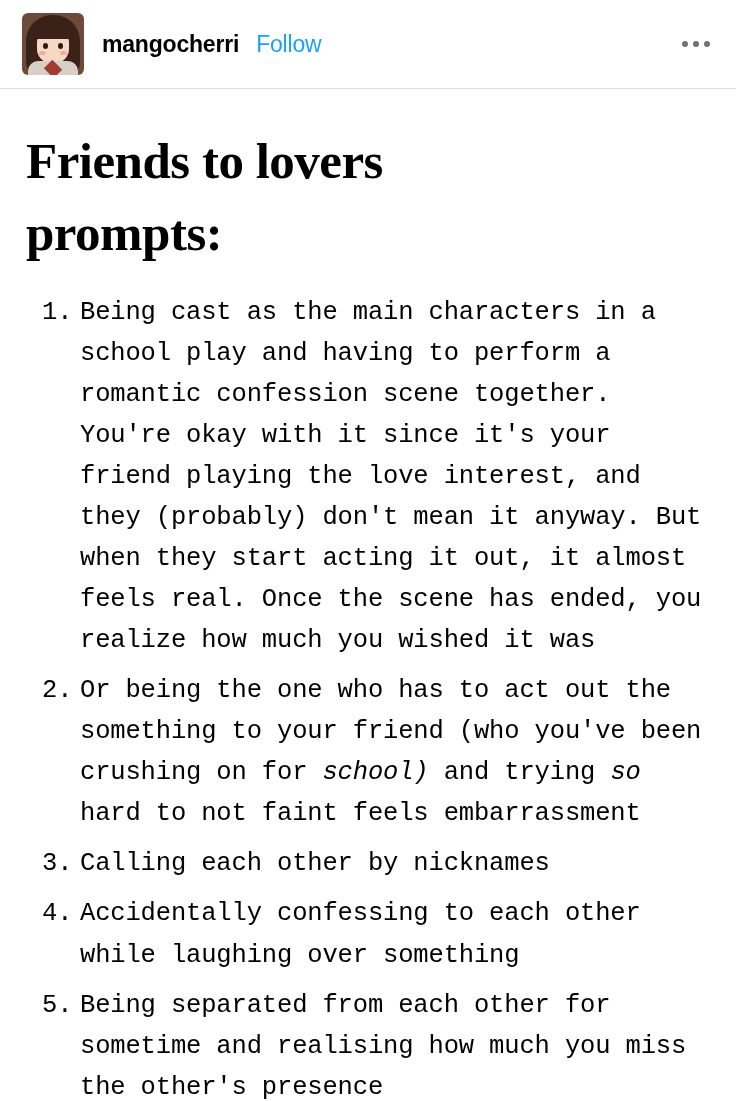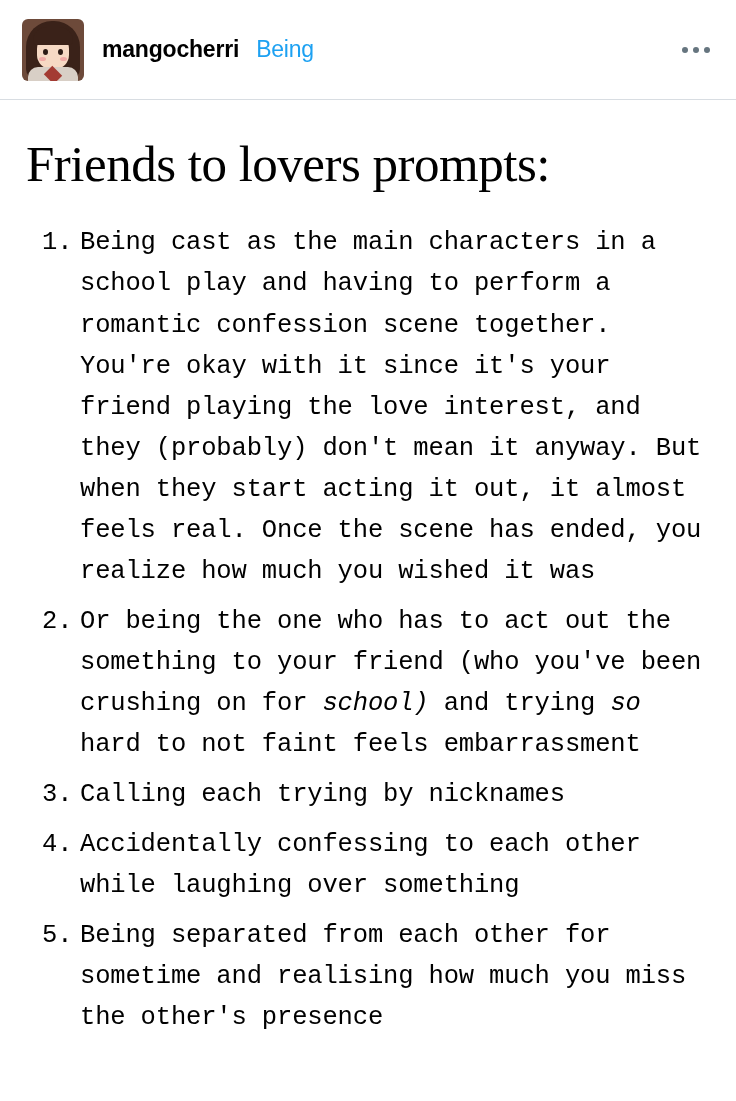--- a/index.html
+++ b/index.html
@@ -13,21 +13,21 @@
     height: 1101px;
     font-family: "Liberation Sans", sans-serif;
     color: #000000;
     overflow: hidden;
   }
 
   
   .post-header {
     display: flex;
     align-items: center;
-    height: 100px;
+    height: 89px;
     padding: 0 20px 0 22px;
     border-bottom: 1px solid #d8dde2;
   }
   .avatar {
     width: 62px;
     height: 62px;
     border-radius: 6px;
     flex: 0 0 auto;
     overflow: hidden;
     background: #6d4a3a;
@@ -117,25 +117,25 @@
     border-radius: 50%;
     background: #66757f;
   }
 
   
   .post-body {
     padding: 28px 26px 0 26px;
   }
   .post-title {
     font-family: "Liberation Serif", serif;
-    font-weight: normal;
+    font-weight: bold;
     font-size: 51px;
     line-height: 1.42;
     letter-spacing: -0.5px;
-    margin: 0 0 22px 0;
+    margin: 8px 0 22px 0;
     max-width: 560px;
   }
 
   ol.prompt-list {
     margin: 0;
     padding: 0 0 0 54px;
     list-style: none;
     counter-reset: item;
     font-family: Liberation Mono, monospace;
   }
@@ -170,35 +170,35 @@
       <div class="fringe"></div>
       <div class="eye-l"></div>
       <div class="eye-r"></div>
       <div class="blush-l"></div>
       <div class="blush-r"></div>
       <div class="body"></div>
       <div class="collar"></div>
     </div>
 
     <div class="username">mangocherri</div>
-    <div class="follow-link">Being</div>
+    <div class="follow-link">Follow</div>
 
     <div class="spacer"></div>
 
     <div class="more-icon">
       <span></span>
       <span></span>
       <span></span>
     </div>
   </div>
 
   <div class="post-body">
     <h1 class="post-title">Friends to lovers prompts:</h1>
     <ol class="prompt-list">
         <li><span>Being cast as the main characters in a school play and having to perform a romantic confession scene together. You're okay with it since it's your friend playing the love interest, and they (probably) don't mean it anyway. But when they start acting it out, it almost feels real. Once the scene has ended, you realize how much you wished it was</span></li>
         <li><span>Or being the one who has to act out the something to your friend (who you've been crushing on for </span><em>school)</em><span> and trying </span><em>so</em><span> hard to not faint feels embarrassment</span></li>
-        <li><span>Calling each trying by nicknames</span></li>
+        <li><span>Calling each other by nicknames</span></li>
         <li><span>Accidentally confessing to each other while laughing over something</span></li>
         <li><span>Being separated from each other for sometime and realising how much you miss the other's presence</span></li>
       </ol>
   </div>
 
 </div>
 
 </body></html>

